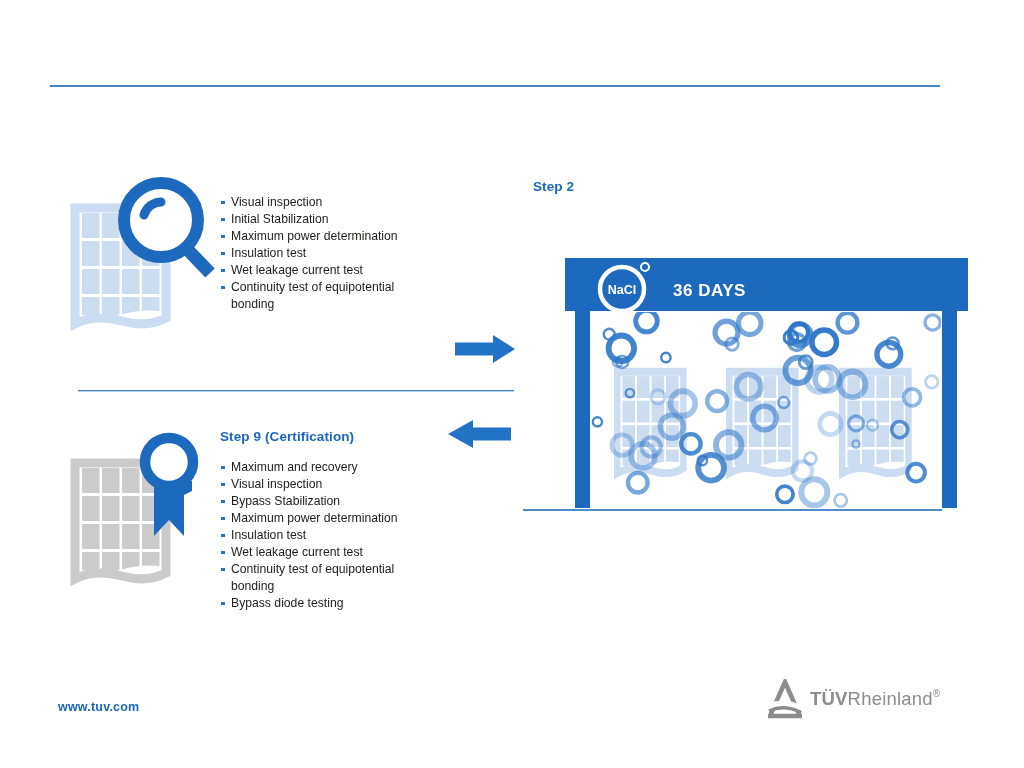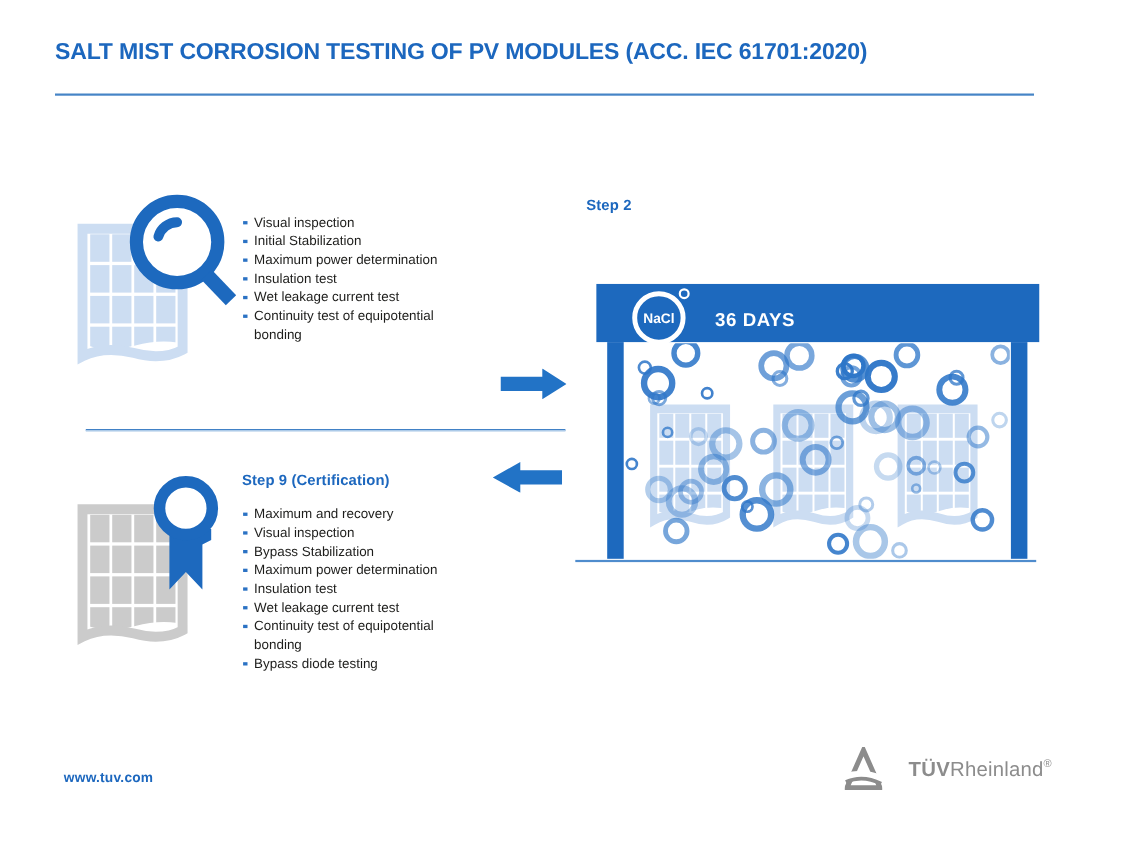--- a/index.html
+++ b/index.html
@@ -29,28 +29,28 @@
   ul.step-list li::before { content:""; position:absolute; left:1px; top:6.5px;
                             width:3.5px; height:3.5px; background:#2b72c4; }
 
   .mid-rule { position:absolute; left:78px; top:390px; width:436px; height:2px;
               background:#4181c6; border-bottom:1px solid #b9d2ec; }
 
   .arrow { position:absolute; }
   .arrow-right { left:455px; top:335px; }
   .arrow-left  { left:448px; top:420px; }
 
-  .chamber { position:absolute; left:542px; top:258px; width:403px; height:240px; }
+  .chamber { position:absolute; left:565px; top:258px; width:403px; height:240px; }
   .chamber-baseline { position:absolute; left:523px; top:509px; width:419px; height:2px; background:#4f8ccd; }
 
   .footer-url { position:absolute; left:58px; top:700px; font-size:12.5px; font-weight:bold;
                 color:#1c67be; text-decoration:none; letter-spacing:0.2px; }
 
   .brand { position:absolute; left:768px; top:679px; display:flex; align-items:center; }
-  .brand-text { margin-left:24px; font-size:18.5px; color:#8c8c8c; letter-spacing:0.2px; white-space:nowrap; }
+  .brand-text { margin-left:8px; font-size:18.5px; color:#8c8c8c; letter-spacing:0.2px; white-space:nowrap; }
   .brand-text .b { font-weight:bold; }
   .brand-text sup { font-size:10px; vertical-align:8px; }
 
   svg text { font-family:"Liberation Sans", sans-serif; }
 </style>
 </head>
 <body>
 
 <div class="page">
 
@@ -75,21 +75,20 @@
             <rect x="37" y="99" width="17.5" height="25"></rect>
             <rect x="57" y="99" width="17.5" height="25"></rect>
             <rect x="77" y="99" width="17.5" height="25"></rect>
         </g>
         <path d="M3 112 Q30 124 58 116 Q85 109 108 116 L108 150 L3 150 Z" fill="#ffffff"></path>
         <path d="M10 10 H101 V120 Q82 130 57 123 Q30 116 10 126 Z" fill="none" stroke="currentColor" stroke-width="9"></path>
       </g>
     </defs>
   </svg>
 
-  <div class="title">SALT MIST CORROSION TESTING OF PV MODULES (ACC. IEC 61701:2020)</div>
   <div class="title-rule"></div>
 
   <div class="step-icon step1-icon">
     <svg width="160" height="210" viewBox="0 0 160 210">
       <g color="#ccddf2" transform="translate(7,35)">
           <use href="#pv-module"></use>
         </g>
       <g>
         <circle cx="103" cy="57" r="37" fill="#ffffff" stroke="#1d69be" stroke-width="12"></circle>
         <path d="M86 52 A18 18 0 0 1 103 39" fill="none" stroke="#1d69be" stroke-width="9" stroke-linecap="round"></path>

